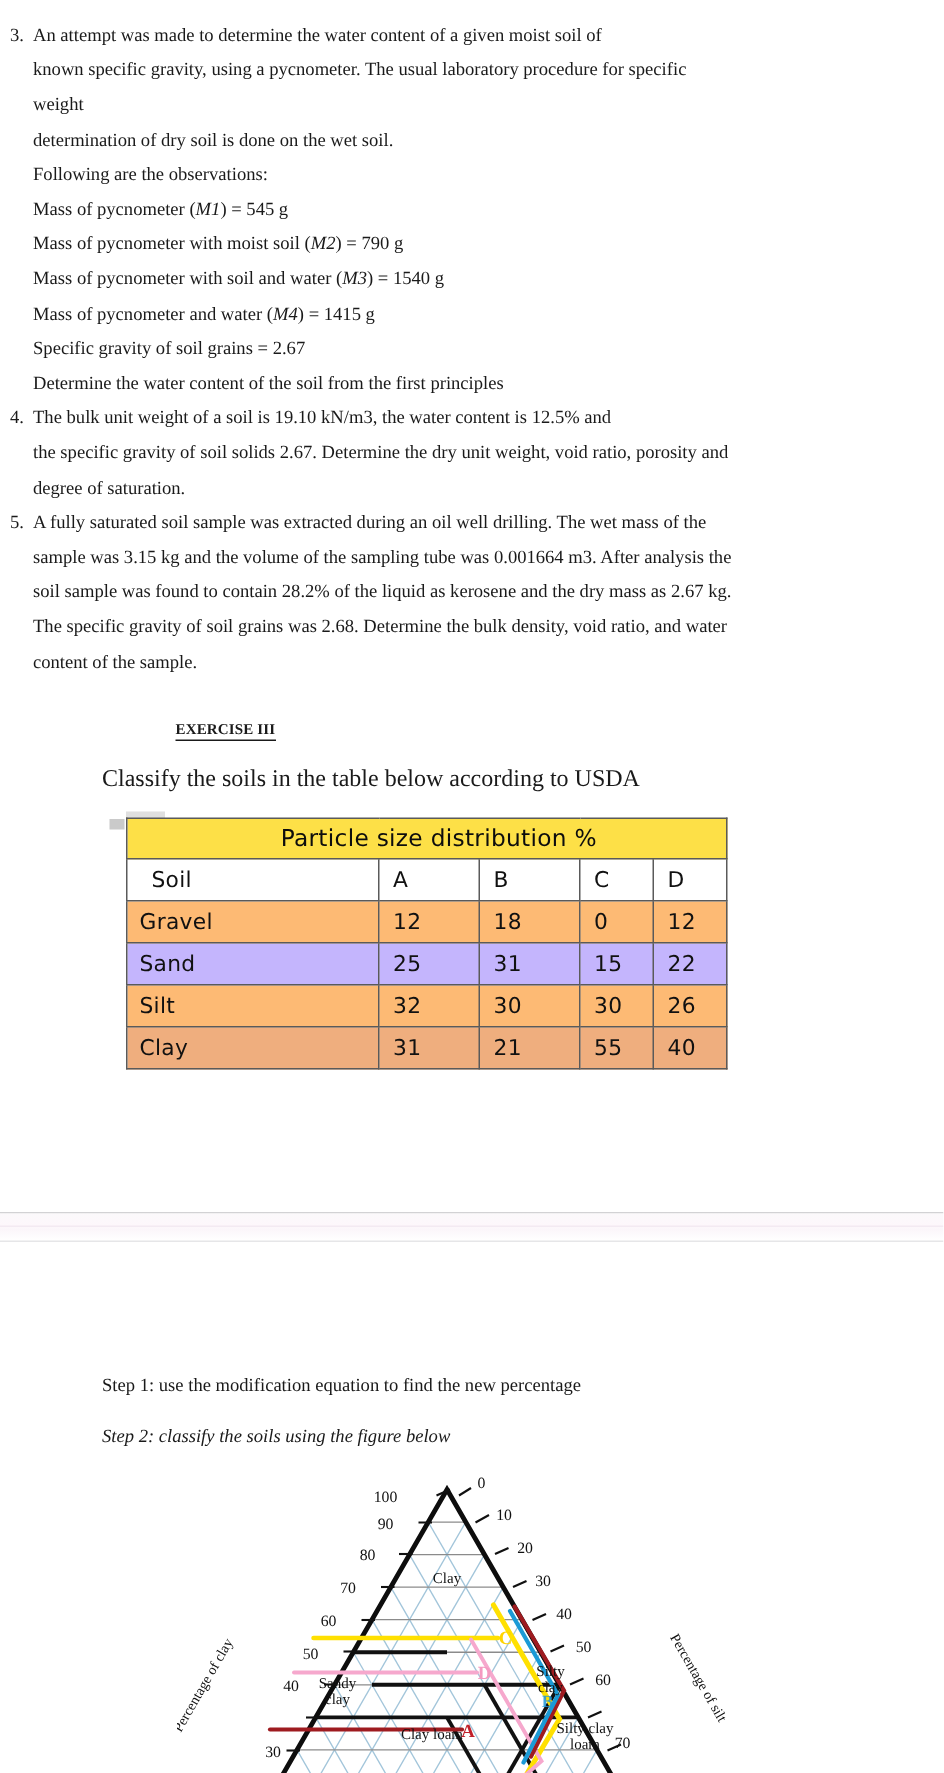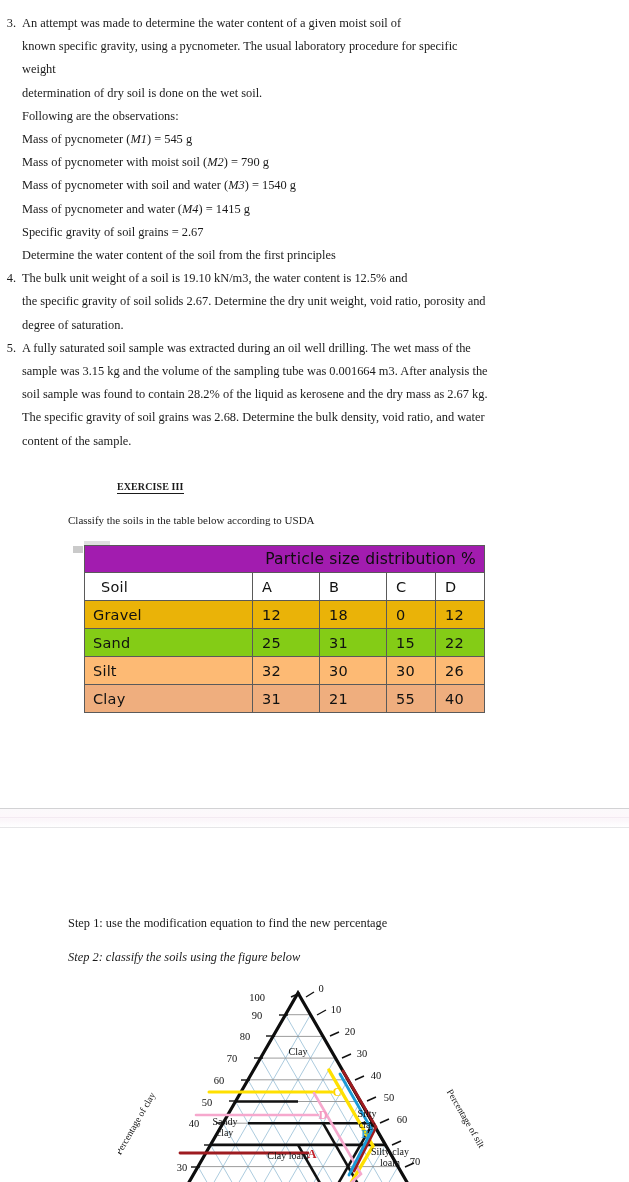--- a/index.html
+++ b/index.html
@@ -68,21 +68,21 @@
     letter-spacing: 0.1px;
     border-bottom: 1.3px solid #1a1a1a;
     padding-bottom: 1px;
     display: inline-block;
     margin-left: 45px;
   }
   .ex-sub {
     position: absolute;
     left: 68px;
     top: 510px;
-    font-size: 11px;
+    font-size: 16px;
     line-height: 20px;
   }
 
   
   .tbl-artifact {
     position: absolute;
     left: 73px;
     top: 546px;
     width: 10px;
     height: 7px;
@@ -110,38 +110,38 @@
   table.soil td, table.soil th {
     border: 1.4px solid #5a5a5a;
     font-size: 14.5px;
     font-weight: normal;
     padding: 1px 8px;
     height: 25px;
     color: #111;
     letter-spacing: 0.2px;
   }
   table.soil .hdr-band {
-    background: #a21caf;
+    background: #fde047;
     color: #0d0d0d;
     font-size: 15.5px;
-    text-align: right;
+    text-align: center;
     padding-left: 24px;
     height: 24px;
   }
   table.soil col.c-name { width: 168px; }
   table.soil col.c-a { width: 67px; }
   table.soil col.c-b { width: 67px; }
   table.soil col.c-c { width: 49px; }
   table.soil col.c-d { width: 49px; }
   table.soil td.name { text-align: left; }
   table.soil td.val { text-align: left; padding-left: 9px; }
   table.soil tr.r-head td { background: #ffffff; }
   table.soil tr.r-head td.name { padding-left: 16px; }
-  table.soil tr.r-gravel td { background: #eab308; }
-  table.soil tr.r-sand td { background: #84cc16; }
+  table.soil tr.r-gravel td { background: #fdba74; }
+  table.soil tr.r-sand td { background: #c4b5fd; }
   table.soil tr.r-silt td { background: #fdba74; }
   table.soil tr.r-clay td { background: #efae7e; }
 
   
   .sep-line-top {
     position: absolute;
     left: 0; top: 808px;
     width: 629px; height: 1px;
     background: #d2d2d4;
   }

